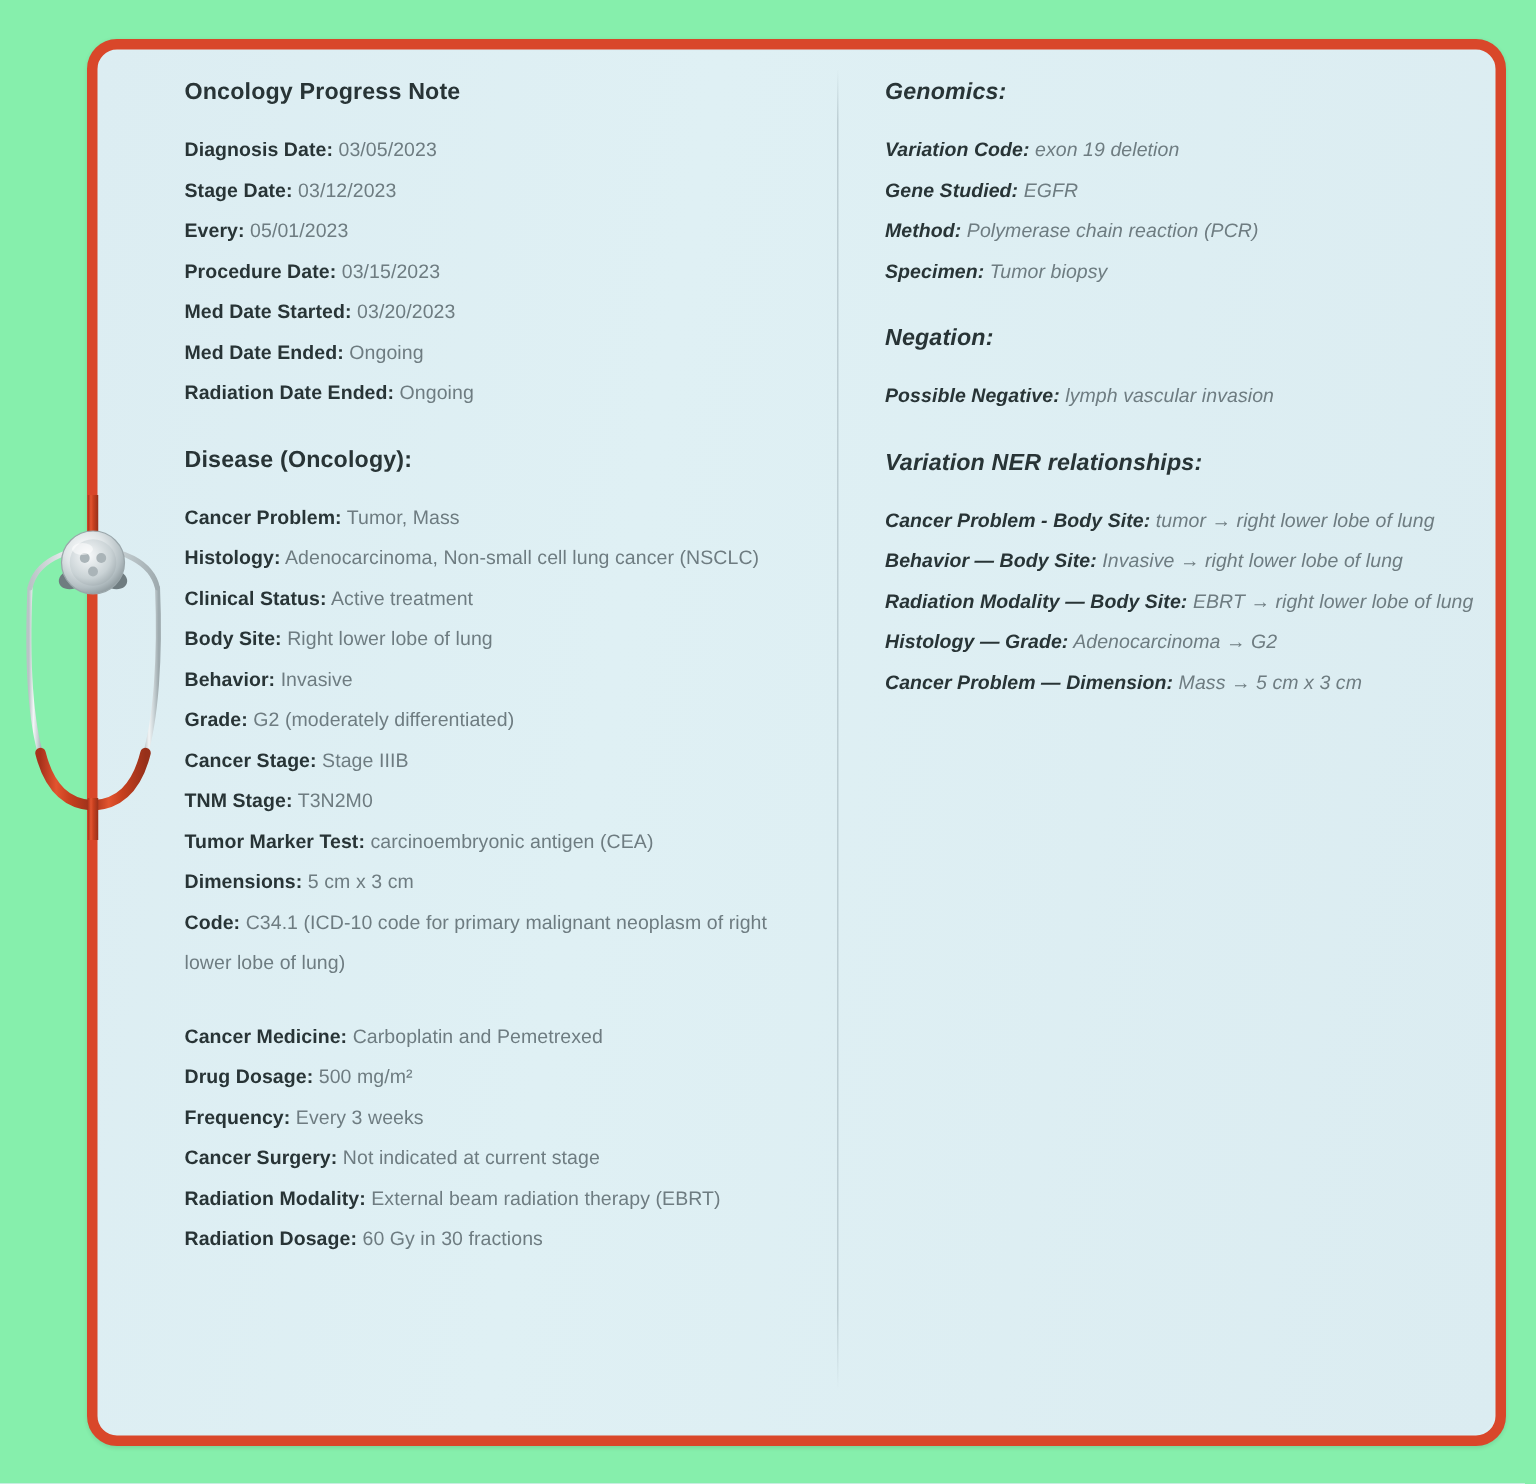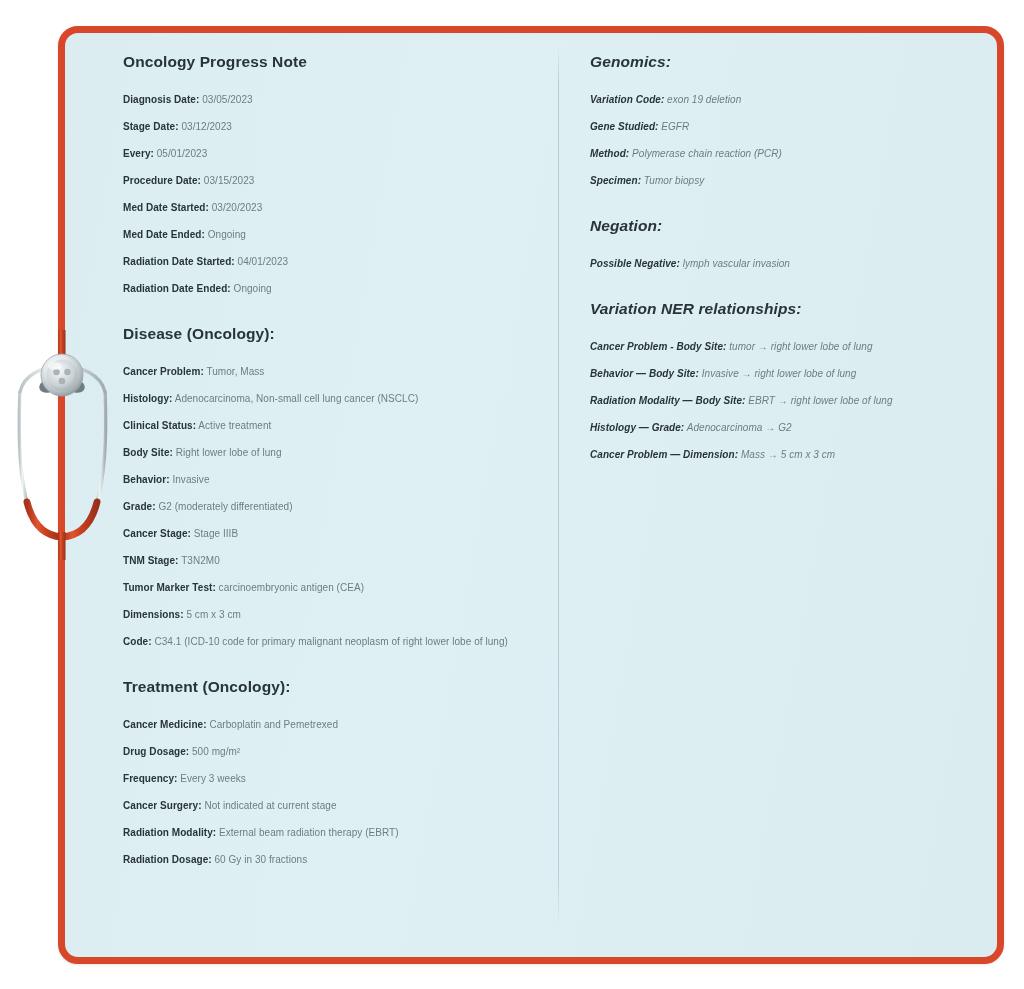--- a/index.html
+++ b/index.html
@@ -10,21 +10,21 @@
     height: 989px;
     background: #dceef3;
     font-family: "Liberation Sans", sans-serif;
     overflow: hidden;
   }
 
   #page {
     position: relative;
     width: 1024px;
     height: 989px;
-    background: #ffffff;
+    background: #86efac;
   }
 
   
   #card-frame {
     position: absolute;
     left: 58px;
     top: 26px;
     width: 946px;
     height: 938px;
     border: 7px solid #d9472a;
@@ -73,21 +73,21 @@
   h2.section-title {
     font-size: 15.5px;
     font-weight: bold;
     color: #283436;
     letter-spacing: 0.1px;
     margin-bottom: 14px;
     line-height: 1.3;
   }
 
   p.field {
-    font-size: 10px;
+    font-size: 13px;
     line-height: 27px;
     color: #6e7c81;
     margin: 0;
     letter-spacing: 0.05px;
   }
   p.field .lbl {
     font-weight: bold;
     color: #283436;
   }
   p.field .val { color: #6e7c81; }
@@ -163,39 +163,37 @@
 
   <div class="column" id="col-left">
       <div class="section">
         <h2 class="section-title">Oncology Progress Note</h2>
         <p class="field"><span class="lbl">Diagnosis Date:</span><span class="val"> 03/05/2023</span></p>
         <p class="field"><span class="lbl">Stage Date:</span><span class="val"> 03/12/2023</span></p>
         <p class="field"><span class="lbl">Every:</span><span class="val"> 05/01/2023</span></p>
         <p class="field"><span class="lbl">Procedure Date:</span><span class="val"> 03/15/2023</span></p>
         <p class="field"><span class="lbl">Med Date Started:</span><span class="val"> 03/20/2023</span></p>
         <p class="field"><span class="lbl">Med Date Ended:</span><span class="val"> Ongoing</span></p>
-        <p class="field"><span class="lbl">Radiation Date Started:</span><span class="val"> 04/01/2023</span></p>
         <p class="field"><span class="lbl">Radiation Date Ended:</span><span class="val"> Ongoing</span></p>
       </div>
       <div class="section">
         <h2 class="section-title">Disease (Oncology):</h2>
         <p class="field"><span class="lbl">Cancer Problem:</span><span class="val"> Tumor, Mass</span></p>
         <p class="field"><span class="lbl">Histology:</span><span class="val"> Adenocarcinoma, Non-small cell lung cancer (NSCLC)</span></p>
         <p class="field"><span class="lbl">Clinical Status:</span><span class="val"> Active treatment</span></p>
         <p class="field"><span class="lbl">Body Site:</span><span class="val"> Right lower lobe of lung</span></p>
         <p class="field"><span class="lbl">Behavior:</span><span class="val"> Invasive</span></p>
         <p class="field"><span class="lbl">Grade:</span><span class="val"> G2 (moderately differentiated)</span></p>
         <p class="field"><span class="lbl">Cancer Stage:</span><span class="val"> Stage IIIB</span></p>
         <p class="field"><span class="lbl">TNM Stage:</span><span class="val"> T3N2M0</span></p>
         <p class="field"><span class="lbl">Tumor Marker Test:</span><span class="val"> carcinoembryonic antigen (CEA)</span></p>
         <p class="field"><span class="lbl">Dimensions:</span><span class="val"> 5 cm x 3 cm</span></p>
         <p class="field"><span class="lbl">Code:</span><span class="val"> C34.1 (ICD-10 code for primary malignant neoplasm of right lower lobe of lung)</span></p>
       </div>
       <div class="section">
-        <h2 class="section-title">Treatment (Oncology):</h2>
         <p class="field"><span class="lbl">Cancer Medicine:</span><span class="val"> Carboplatin and Pemetrexed</span></p>
         <p class="field"><span class="lbl">Drug Dosage:</span><span class="val"> 500 mg/m²</span></p>
         <p class="field"><span class="lbl">Frequency:</span><span class="val"> Every 3 weeks</span></p>
         <p class="field"><span class="lbl">Cancer Surgery:</span><span class="val"> Not indicated at current stage</span></p>
         <p class="field"><span class="lbl">Radiation Modality:</span><span class="val"> External beam radiation therapy (EBRT)</span></p>
         <p class="field"><span class="lbl">Radiation Dosage:</span><span class="val"> 60 Gy in 30 fractions</span></p>
       </div>
     </div>
 
   <div class="column" id="col-right">

